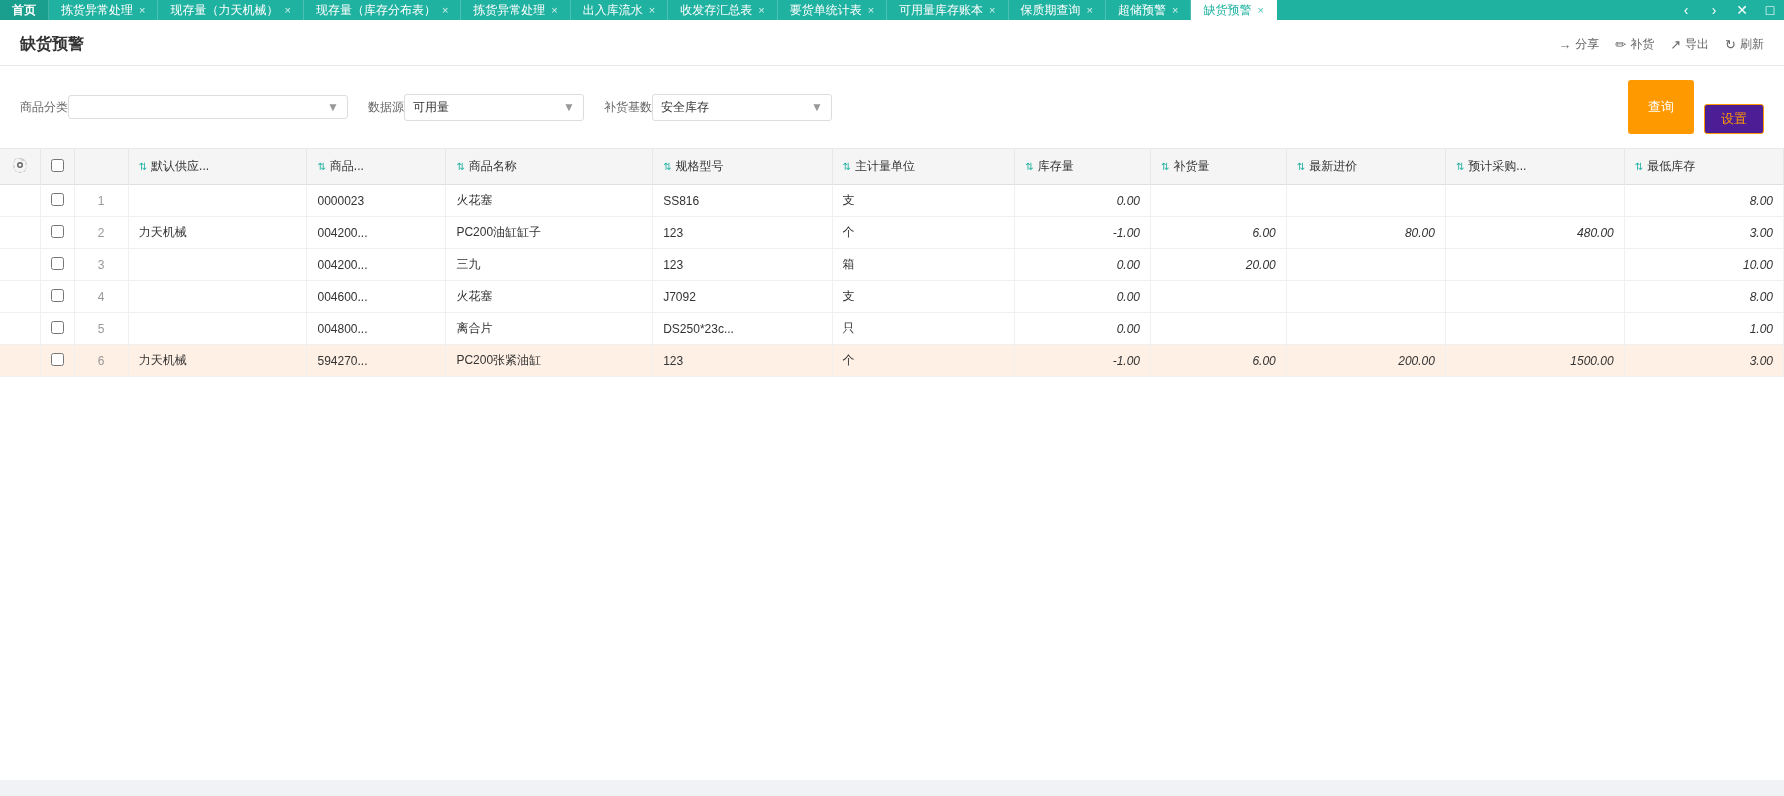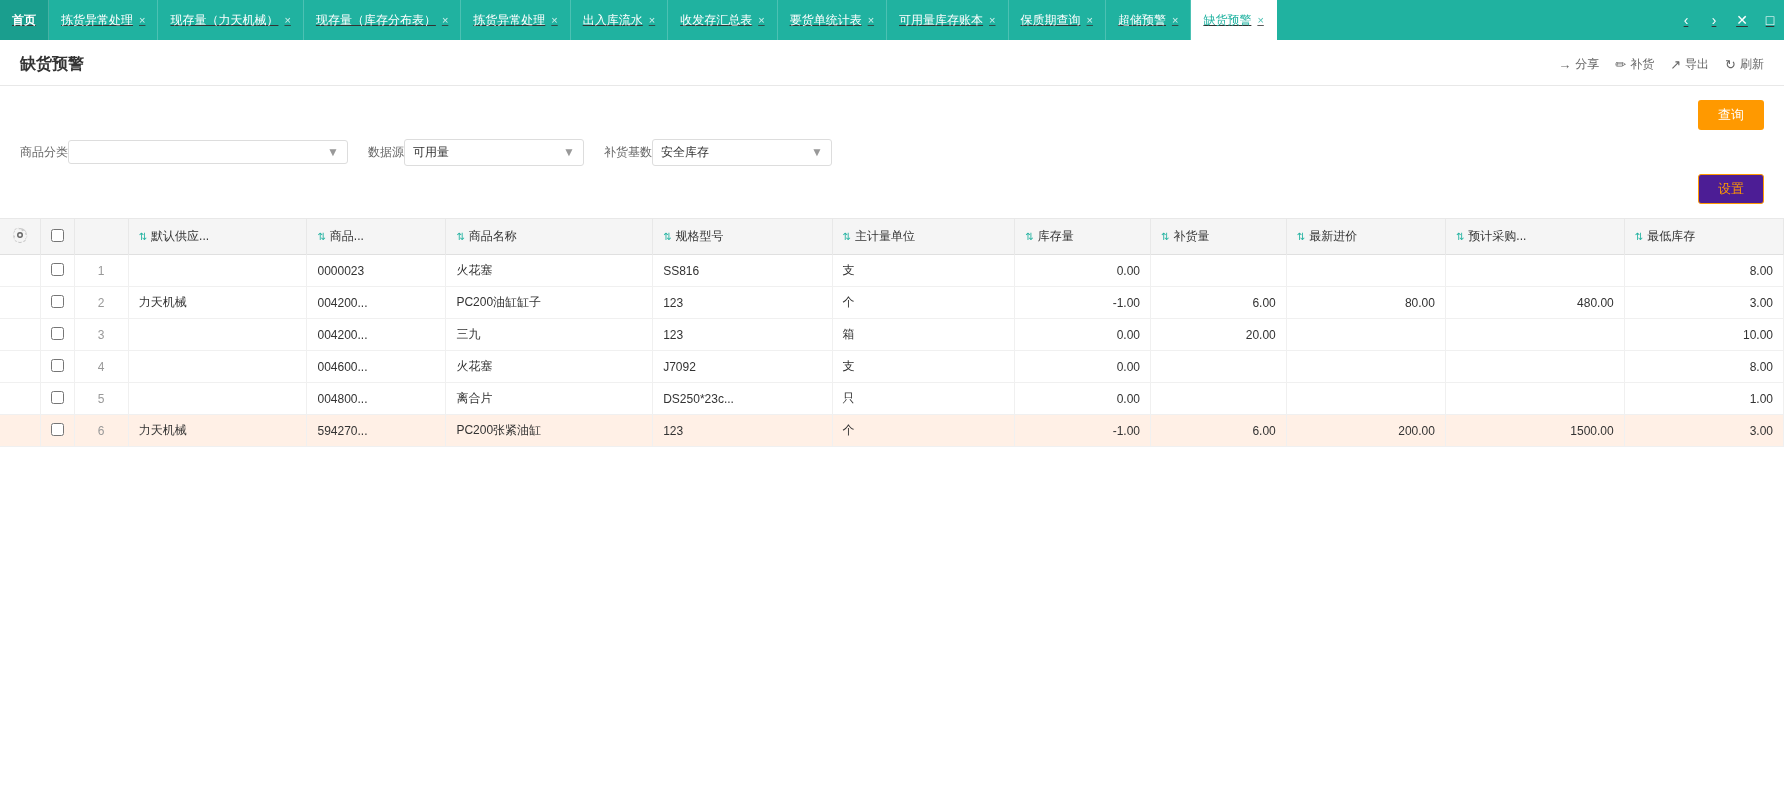--- a/index.html
+++ b/index.html
@@ -3,23 +3,22 @@
   <meta charset="utf-8">
   <style>
     * { box-sizing: border-box; margin: 0; padding: 0; }
     body { font-family: 'Microsoft YaHei', Arial, sans-serif; font-size: 12px; background: #f0f2f5; color: #333; }
 
     
     .tab-bar {
       display: flex;
       align-items: center;
       background: #20b2a0;
-      height: 40px;
+      height: 20px;
       overflow: hidden;
-      text-decoration: underline;
     }
     .tab-item {
       display: flex;
       align-items: center;
       padding: 0 12px;
       height: 100%;
       color: #fff;
       font-size: 12px;
       cursor: pointer;
       white-space: nowrap;
@@ -140,22 +139,22 @@
       color: #f90;
       border: 1px solid #f90;
       border-radius: 3px;
       padding: 5px 16px;
       cursor: pointer;
       font-size: 13px;
       margin-top: 24px;
     }
     .filter-right {
       display: flex;
-      flex-direction: column;
-      gap: 20px;
+      flex-direction: row;
+      gap: 10px;
       margin-left: auto;
     }
 
     
     .table-container {
       padding: 0 0;
       overflow-x: auto;
     }
     table {
       width: 100%;
@@ -186,20 +185,21 @@
       background: #fff0e6;
     }
     tbody td {
       padding: 7px 10px;
       color: #333;
       border-right: 1px solid #f0f0f0;
       white-space: nowrap;
     }
     tbody td.num {
       text-align: right;
+      font-style: italic;
     }
     .row-num {
       text-align: center;
       color: #999;
     }
     .checkbox-cell {
       text-align: center;
       width: 30px;
     }
     .gear-cell {

